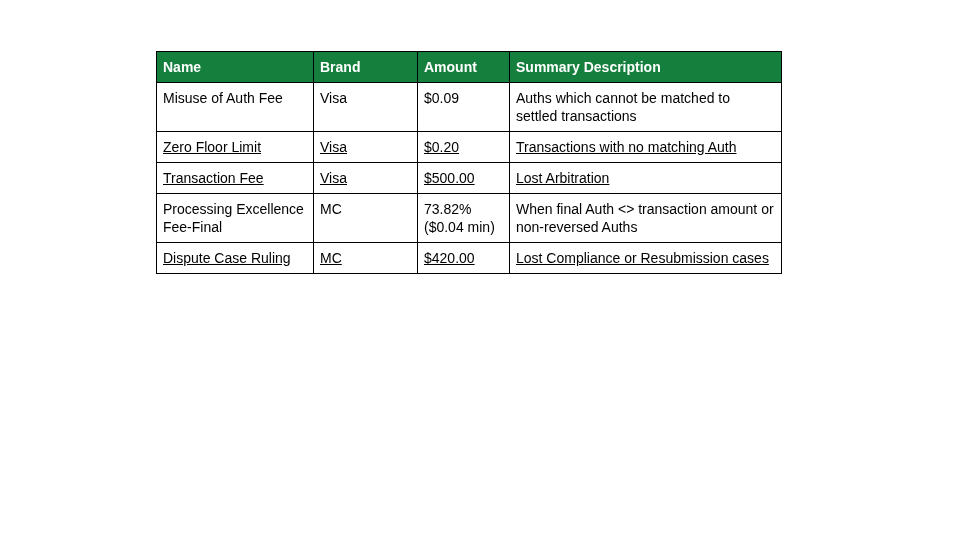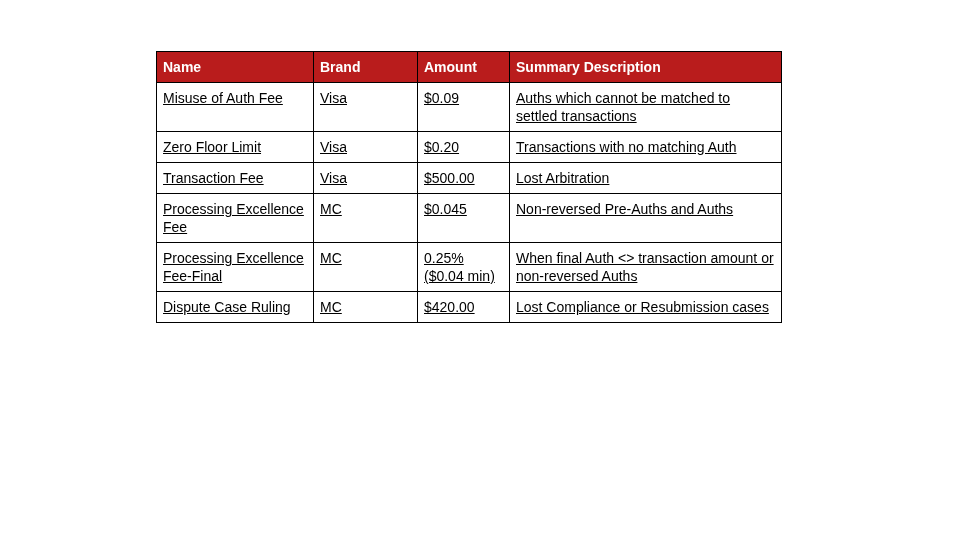--- a/index.html
+++ b/index.html
@@ -1,23 +1,23 @@
 <!DOCTYPE html>
 <html><head>
   <meta charset="utf-8">
   <style>
     html, body { margin:0; padding:0; }
     body { width:960px; height:540px; background:#ffffff; position:relative; overflow:hidden;
            font-family:"Liberation Sans", sans-serif; }
     table { position:absolute; left:156px; top:51px; border-collapse:collapse; table-layout:fixed;
             width:625px; font-size:14px; color:#000; }
     th, td { border:1.5px solid #000; padding:6px 6px; vertical-align:top; text-align:left; line-height:18px; }
-    th { background:#b91c1c; color:#ffffff; font-weight:bold; height:18px; padding-top:6px; padding-bottom:6px; }
+    th { background:#15803d; color:#ffffff; font-weight:bold; height:18px; padding-top:6px; padding-bottom:6px; }
     col.c1 { width:157px; } col.c2 { width:104px; } col.c3 { width:92px; } col.c4 { width:272px; }
-    tr.h2 td { height:36px;text-decoration:underline; }
+    tr.h2 td { height:36px; }
     tr.h1 td { height:18px;text-decoration:underline; }
   </style>
 </head>
 <body>
 
 <table>
   <colgroup>
       <col class="c1">
       <col class="c2">
       <col class="c3">
@@ -44,29 +44,23 @@
       <td>$0.20</td>
       <td>Transactions with no matching Auth</td>
     </tr>
     <tr class="h1">
       <td>Transaction Fee</td>
       <td>Visa</td>
       <td>$500.00</td>
       <td>Lost Arbitration</td>
     </tr>
     <tr class="h2">
-      <td>Processing Excellence Fee</td>
-      <td>MC</td>
-      <td>$0.045</td>
-      <td>Non-reversed Pre-Auths and Auths</td>
-    </tr>
-    <tr class="h2">
       <td>Processing Excellence Fee-Final</td>
       <td>MC</td>
-      <td>0.25% ($0.04 min)</td>
+      <td>73.82% ($0.04 min)</td>
       <td>When final Auth &lt;&gt; transaction amount or non-reversed Auths</td>
     </tr>
     <tr class="h1">
       <td>Dispute Case Ruling</td>
       <td>MC</td>
       <td>$420.00</td>
       <td>Lost Compliance or Resubmission cases</td>
     </tr>
   </tbody>
 </table>

